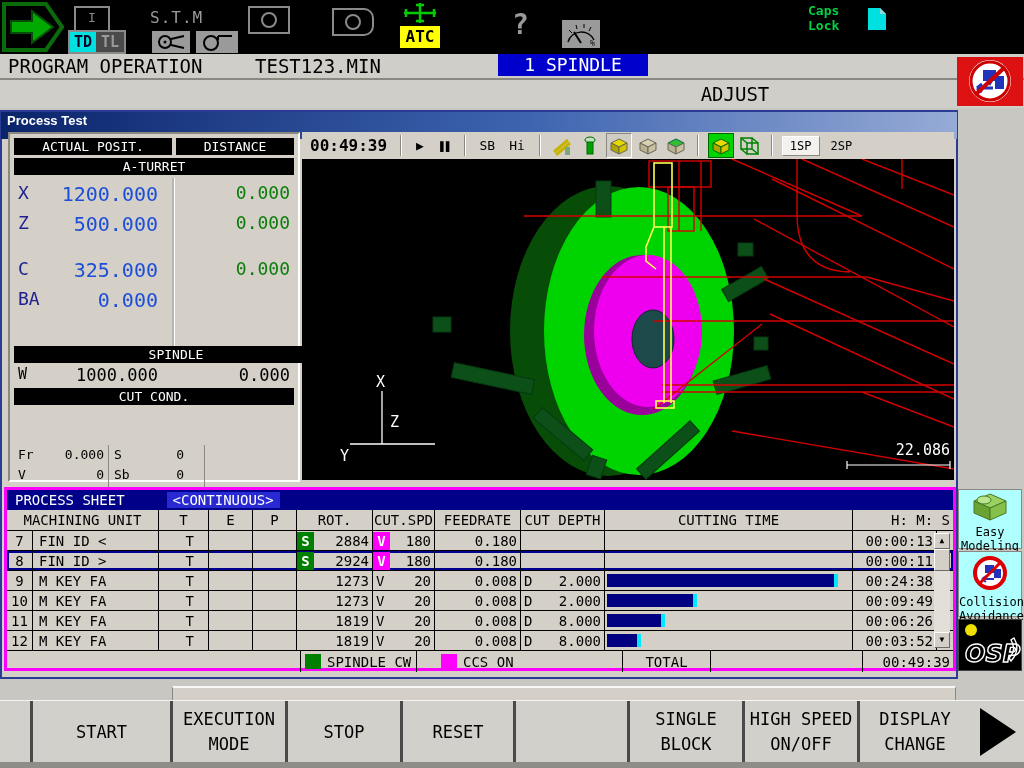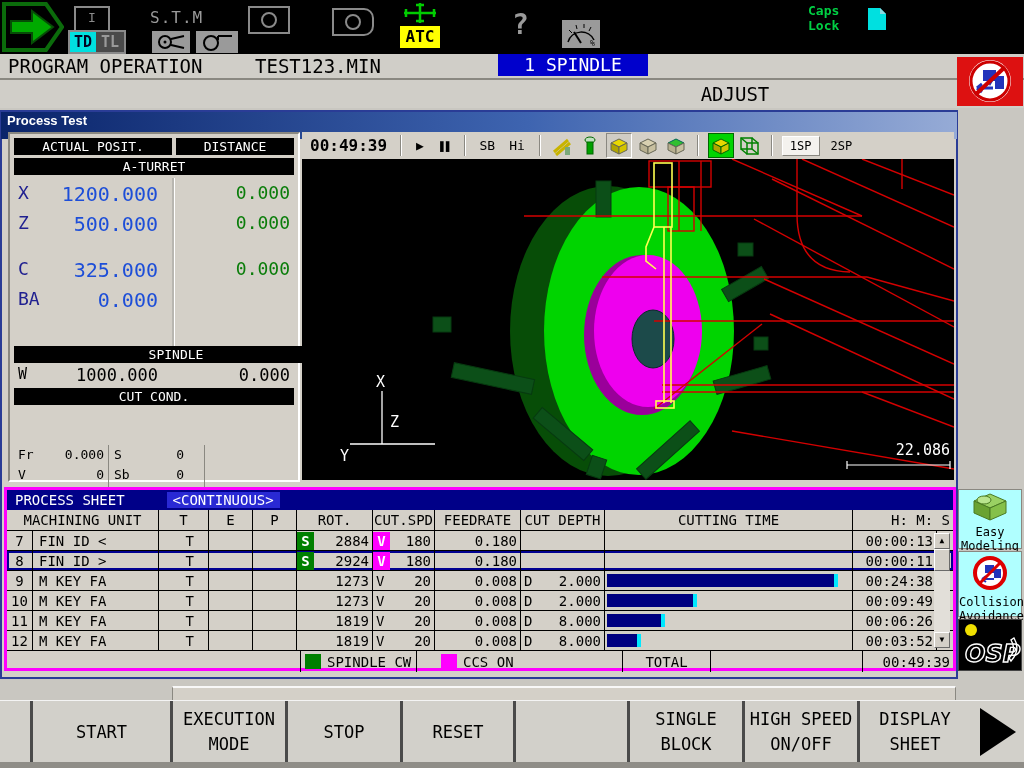--- a/index.html
+++ b/index.html
@@ -668,19 +668,19 @@
     <div class="skey" style="width:115px;">
       <span>SINGLE</span>
         <span>BLOCK</span>
       </div>
     <div class="skey" style="width:115px;">
       <span>HIGH SPEED</span>
         <span>ON/OFF</span>
       </div>
     <div class="skey" style="width:113px;">
       <span>DISPLAY</span>
-        <span>SHEET</span>
+        <span>CHANGE</span>
       </div>
     <div id="skarrow"></div>
   </div>
   <div class="abs" id="botedge"></div>
 
 </div>
 
 </body></html>

